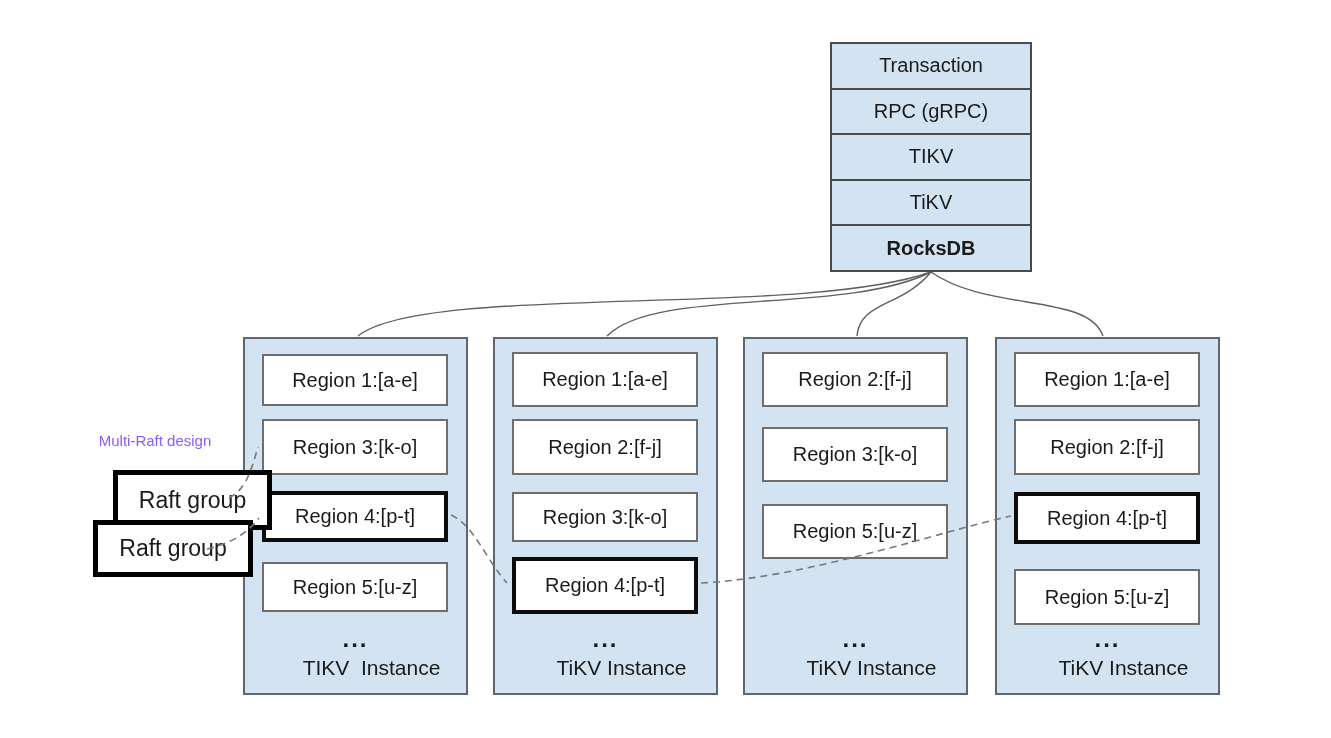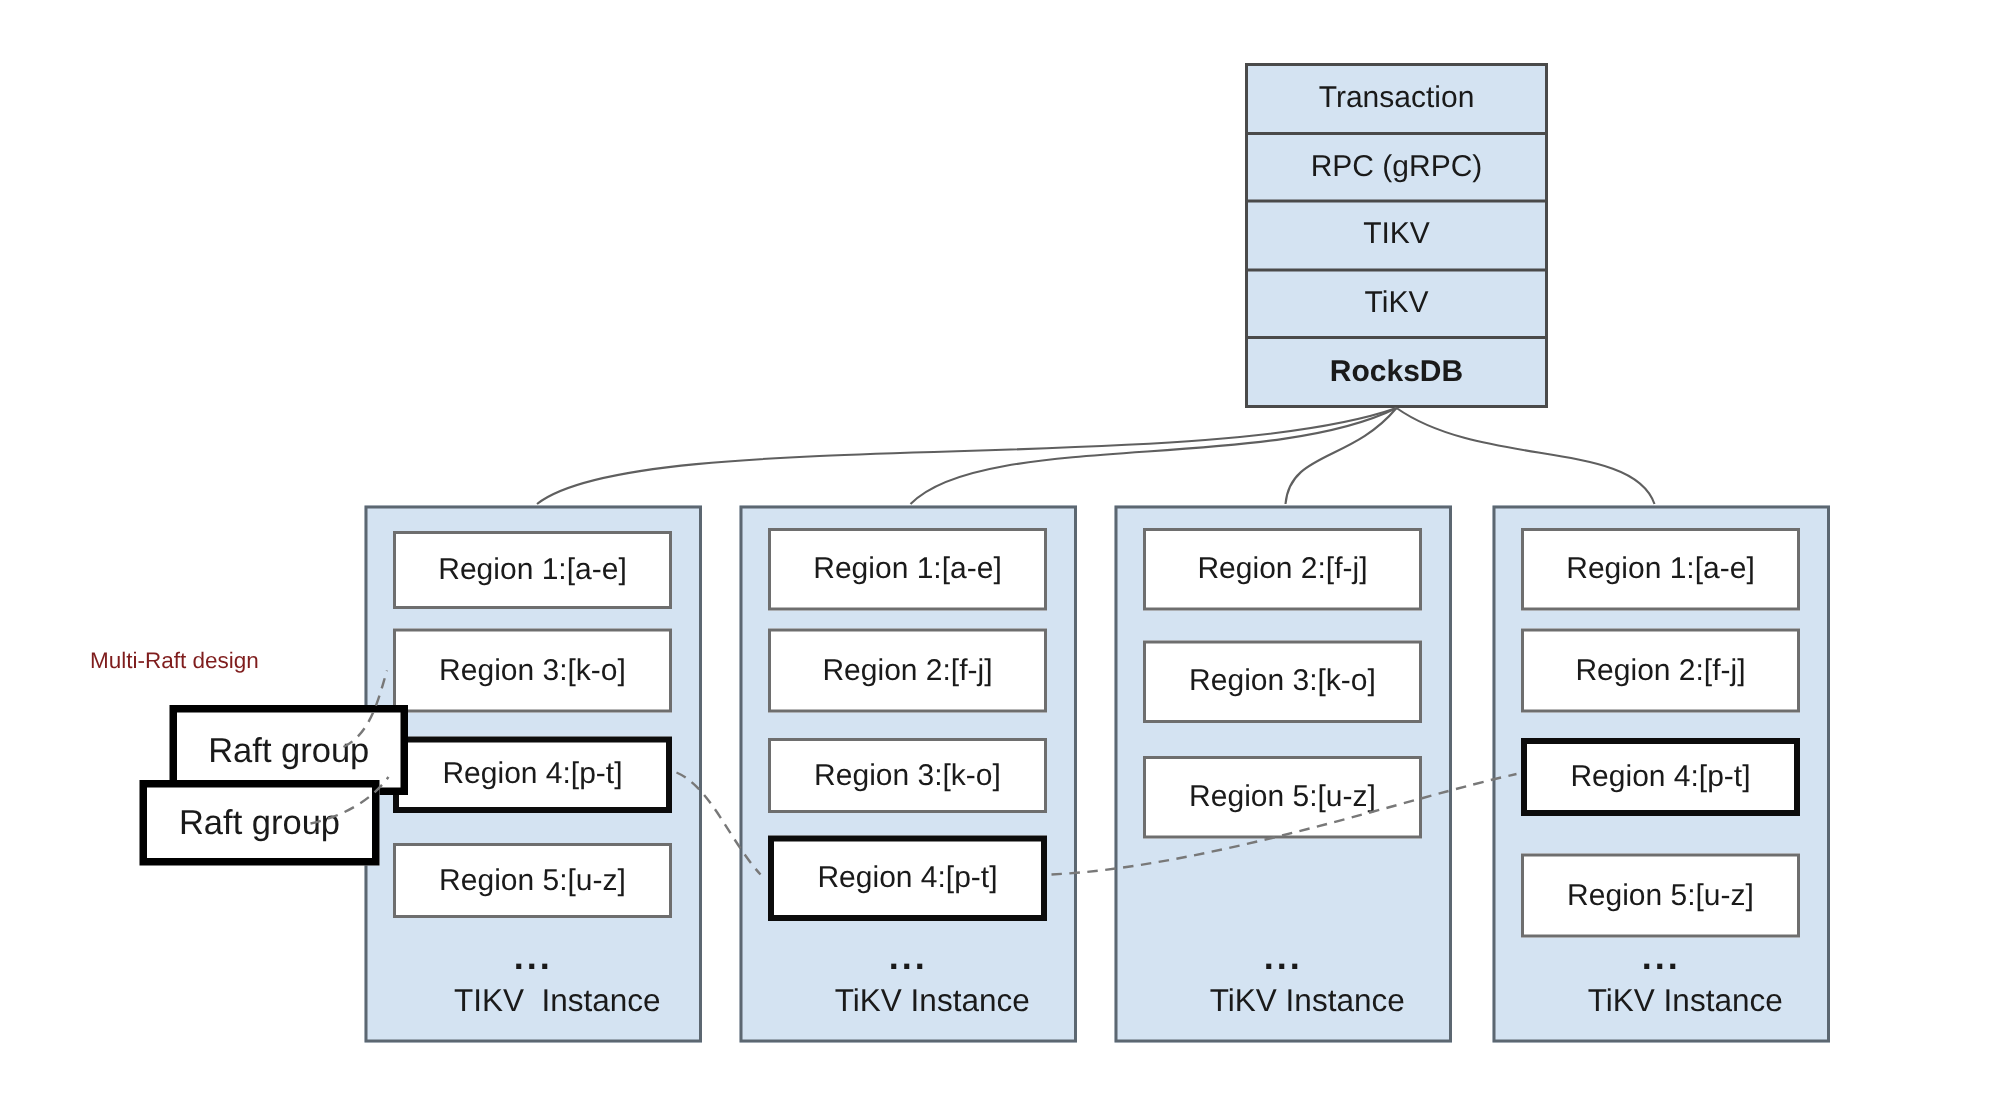--- a/index.html
+++ b/index.html
@@ -33,22 +33,22 @@
   .dots{
     position:absolute;bottom:46px;left:0;right:0;text-align:center;
     font-size:24px;line-height:16px;letter-spacing:2px;font-weight:bold;
   }
   .iname{
     position:absolute;bottom:13px;left:0;right:0;text-align:center;
     font-size:21px;white-space:pre;margin-left:32px;
   }
   
   .mr-caption{
-    position:absolute;left:60px;top:432px;width:190px;text-align:left;
-    font-size:15px;color:#7f1d1d;
+    position:absolute;left:60px;top:432px;width:190px;text-align:center;
+    font-size:15px;color:#8b5cf6;
   }
   .raft-group{
     position:absolute;box-sizing:border-box;background:#ffffff;
     border:5px solid #000000;display:flex;align-items:center;justify-content:center;
     font-size:23px;
     margin-left:45px;
   }
   .rg-back{left:68px;top:470px;width:159px;height:60px;z-index:2;}
   .rg-front{left:48px;top:520px;width:160px;height:57px;z-index:3;}
   

